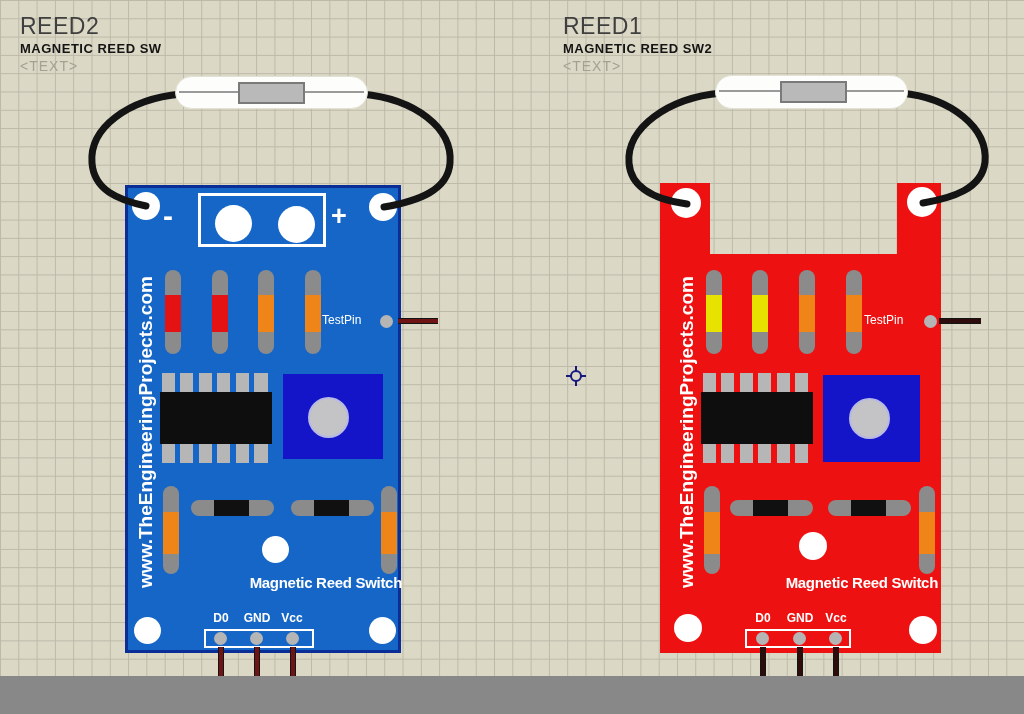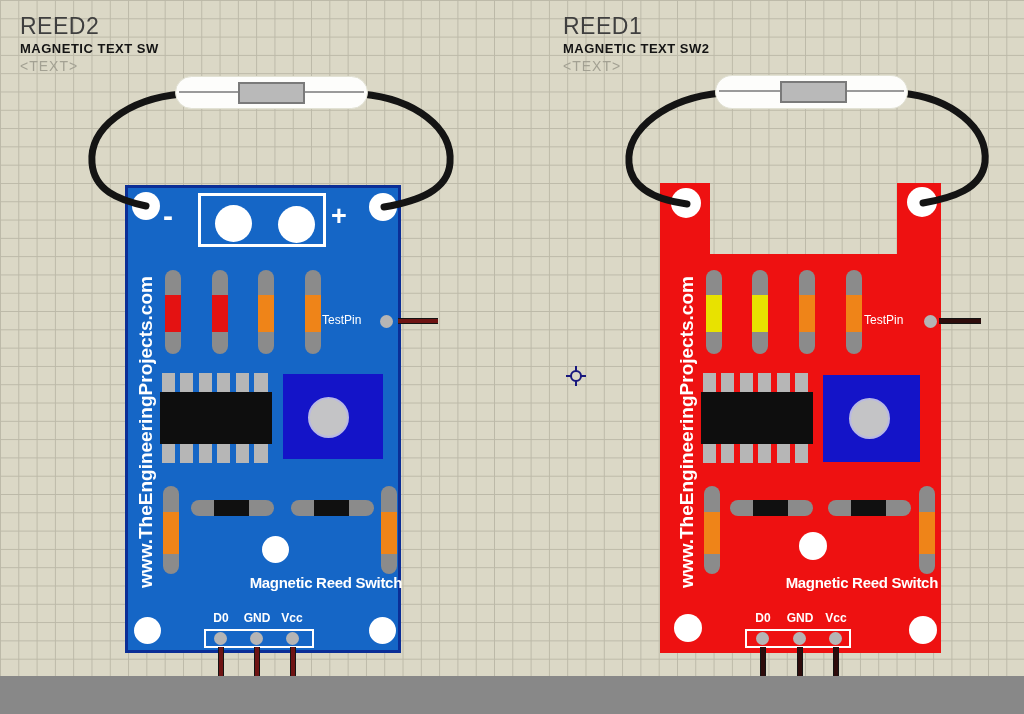--- a/index.html
+++ b/index.html
@@ -50,21 +50,21 @@
   .capsule .metal-band { position:absolute; top:5px; width:67px; height:22px;
     background:#b9b9b9; border:2px solid #7a7a7a; }
   svg.overlay { position:absolute; left:0; top:0; }
 </style>
 </head>
 <body>
 
 <div id="canvas">
 
   <span class="ref-lbl" style="left:20px;top:13px;">REED2</span>
-  <span class="part-lbl" style="left:20px;top:41px;">MAGNETIC TEXT SW</span>
+  <span class="part-lbl" style="left:20px;top:41px;">MAGNETIC REED SW</span>
   <span class="tag-lbl" style="left:20px;top:58px;">&lt;TEXT&gt;</span>
 
   <div class="board" style="left: 125px; top: 185px; width: 276px; height: 468px; border: 3px solid rgb(11, 46, 150); background-color: rgb(21, 102, 198);"></div>
 
   <div class="hole" style="left:132px;top:192px;width:28px;height:28px;"></div>
   <div class="hole" style="left:369px;top:193px;width:28px;height:28px;"></div>
   <div class="hole" style="left:134px;top:617px;width:27px;height:27px;"></div>
   <div class="hole" style="left:369px;top:617px;width:27px;height:27px;"></div>
   <div class="hole" style="left:262px;top:536px;width:27px;height:27px;"></div>
 
@@ -120,21 +120,21 @@
   <span class="pin-lbl" style="left:272px;top:611px;">Vcc</span>
   <div class="pin-box" style="left:204px;top:629px;width:110px;height:19px;"></div>
   <div class="pin-dot" style="left:214px;top:632px;"></div>
   <div class="pin-dot" style="left:250px;top:632px;"></div>
   <div class="pin-dot" style="left:286px;top:632px;"></div>
   <div class="wire-v" style="left: 218px; top: 647px; height: 39px; background-color: rgb(110, 20, 20);"></div>
   <div class="wire-v" style="left: 254px; top: 647px; height: 39px; background-color: rgb(110, 20, 20);"></div>
   <div class="wire-v" style="left: 290px; top: 647px; height: 39px; background-color: rgb(110, 20, 20);"></div>
 
   <span class="ref-lbl" style="left:563px;top:13px;">REED1</span>
-  <span class="part-lbl" style="left:563px;top:41px;">MAGNETIC TEXT SW2</span>
+  <span class="part-lbl" style="left:563px;top:41px;">MAGNETIC REED SW2</span>
   <span class="tag-lbl" style="left:563px;top:58px;">&lt;TEXT&gt;</span>
 
   <div class="board" style="left: 660px; top: 254px; width: 281px; height: 399px; background-color: rgb(238, 17, 17);"></div>
   <div class="board" style="left: 660px; top: 183px; width: 50px; height: 73px; background-color: rgb(238, 17, 17);"></div>
   <div class="board" style="left: 897px; top: 183px; width: 44px; height: 73px; background-color: rgb(238, 17, 17);"></div>
 
   <div class="hole" style="left:671px;top:188px;width:30px;height:30px;"></div>
   <div class="hole" style="left:907px;top:187px;width:30px;height:30px;"></div>
   <div class="hole" style="left:674px;top:614px;width:28px;height:28px;"></div>
   <div class="hole" style="left:909px;top:616px;width:28px;height:28px;"></div>

